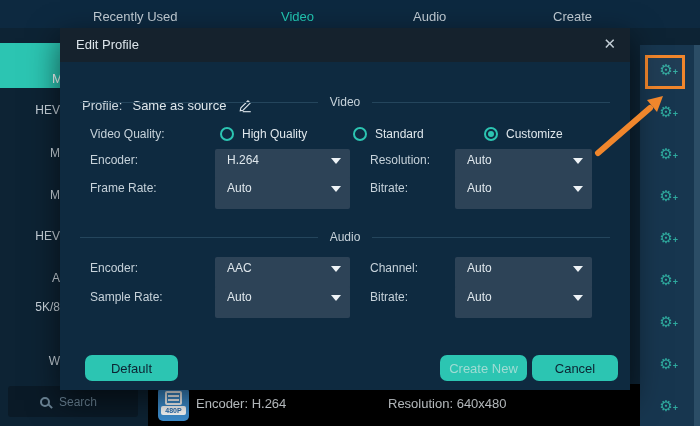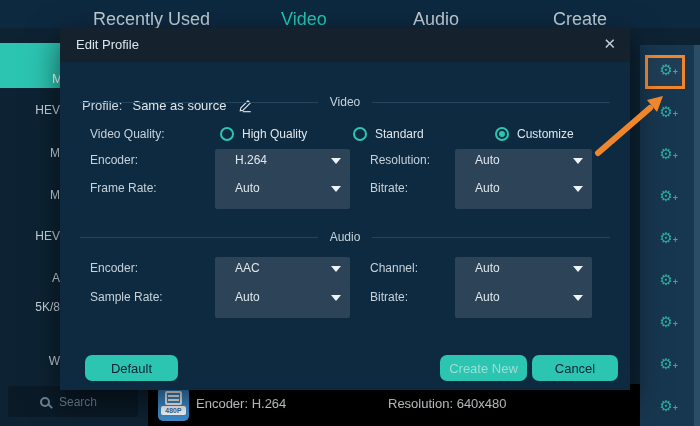--- a/index.html
+++ b/index.html
@@ -5,21 +5,21 @@
   html,body{margin:0;padding:0;background:#000;}
   *{box-sizing:border-box;}
   .app{
     position:relative;width:700px;height:426px;overflow:hidden;
     background:#0d2334;
     font-family:"Liberation Sans", sans-serif;
     -webkit-font-smoothing:antialiased;
   }
   
   .tabbar{position:absolute;left:0;top:0;width:700px;height:28px;background:#0d2940;}
-  .tab{position:absolute;top:9px;font-size:18px;color:#c3ced6;white-space:nowrap;cursor:default;}
+  .tab{position:absolute;top:9px;font-size:13px;color:#c3ced6;white-space:nowrap;cursor:default;}
   .tab.active{color:#22c9b4;}
   .tab:nth-child(1){left:93px;}
   .tab:nth-child(2){left:281px;}
   .tab:nth-child(3){left:413px;}
   .tab:nth-child(4){left:553px;}
 
   
   .left-strip{position:absolute;left:0;top:28px;width:60px;height:398px;overflow:hidden;}
   .sel-block{position:absolute;left:0;top:15px;width:70px;height:45px;background:#2cc5b2;}
   .sel-partial{position:absolute;left:52px;top:28px;color:#fff;font-size:13px;}
@@ -70,30 +70,30 @@
   .section{position:absolute;left:20px;right:20px;height:16px;display:flex;align-items:center;color:#c6d2da;font-size:12px;}
   .section::before,.section::after{content:'';flex:1;height:1px;background:#24455c;}
   .section span{padding:0 12px;}
   .sec-video{top:66px;}
   .sec-audio{top:201px;}
   .vq-row{position:absolute;left:0;top:96px;width:518px;height:20px;}
   .vq-label{position:absolute;left:30px;top:3px;color:#c6d2da;font-size:12px;}
   .radio-opt{position:absolute;top:0;display:flex;align-items:center;height:20px;}
   .radio-opt:nth-child(2){left:160px;}
   .radio-opt:nth-child(3){left:293px;}
-  .radio-opt:nth-child(4){left:435px;}
+  .radio-opt:nth-child(4){left:424px;}
   .radio{position:relative;width:14px;height:14px;border:2px solid #2cc5b2;border-radius:50%;margin-right:8px;flex:none;}
   .radio.checked::after{content:'';position:absolute;left:2px;top:2px;width:6px;height:6px;border-radius:50%;background:#2cc5b2;}
   .radio-label{color:#dfe7ec;font-size:12px;white-space:nowrap;}
   .field{position:absolute;left:0;width:570px;height:22px;}
   .r1{top:121px;}.r2{top:149px;}.r3{top:229px;}.r4{top:258px;}
   .flabel{position:absolute;top:4px;color:#c6d2da;font-size:12px;}
   .colL .flabel{left:30px;}
   .colR .flabel{left:310px;}
-  .dropdown{position:absolute;top:0;height:32px;background:#2d4357;border-radius:2px;color:#dfe7ec;font-size:12px;line-height:22px;padding-left:20px;cursor:default;}
+  .dropdown{position:absolute;top:0;height:32px;background:#2d4357;border-radius:2px;color:#dfe7ec;font-size:12px;line-height:22px;padding-left:12px;cursor:default;}
   .colL .dropdown{left:155px;width:135px;}
   .colR .dropdown{left:395px;width:137px;}
   .caret{position:absolute;right:9px;top:9px;width:0;height:0;border-left:5px solid transparent;border-right:5px solid transparent;border-top:6px solid #eef3f6;}
   .btn{position:absolute;top:327px;height:26px;background:#2cc5b2;border-radius:7px;border:none;font-size:13px;text-align:center;line-height:26px;font-family:"Liberation Sans", sans-serif;cursor:default;}
   .btn-default{left:25px;width:93px;color:#0c2332;}
   .btn-create{left:380px;width:87px;color:#9fdcd4;}
   .btn-cancel{left:472px;width:86px;color:#0c2332;}
 
   
   .arrow-svg{position:absolute;left:0;top:0;width:700px;height:426px;pointer-events:none;z-index:50;}

